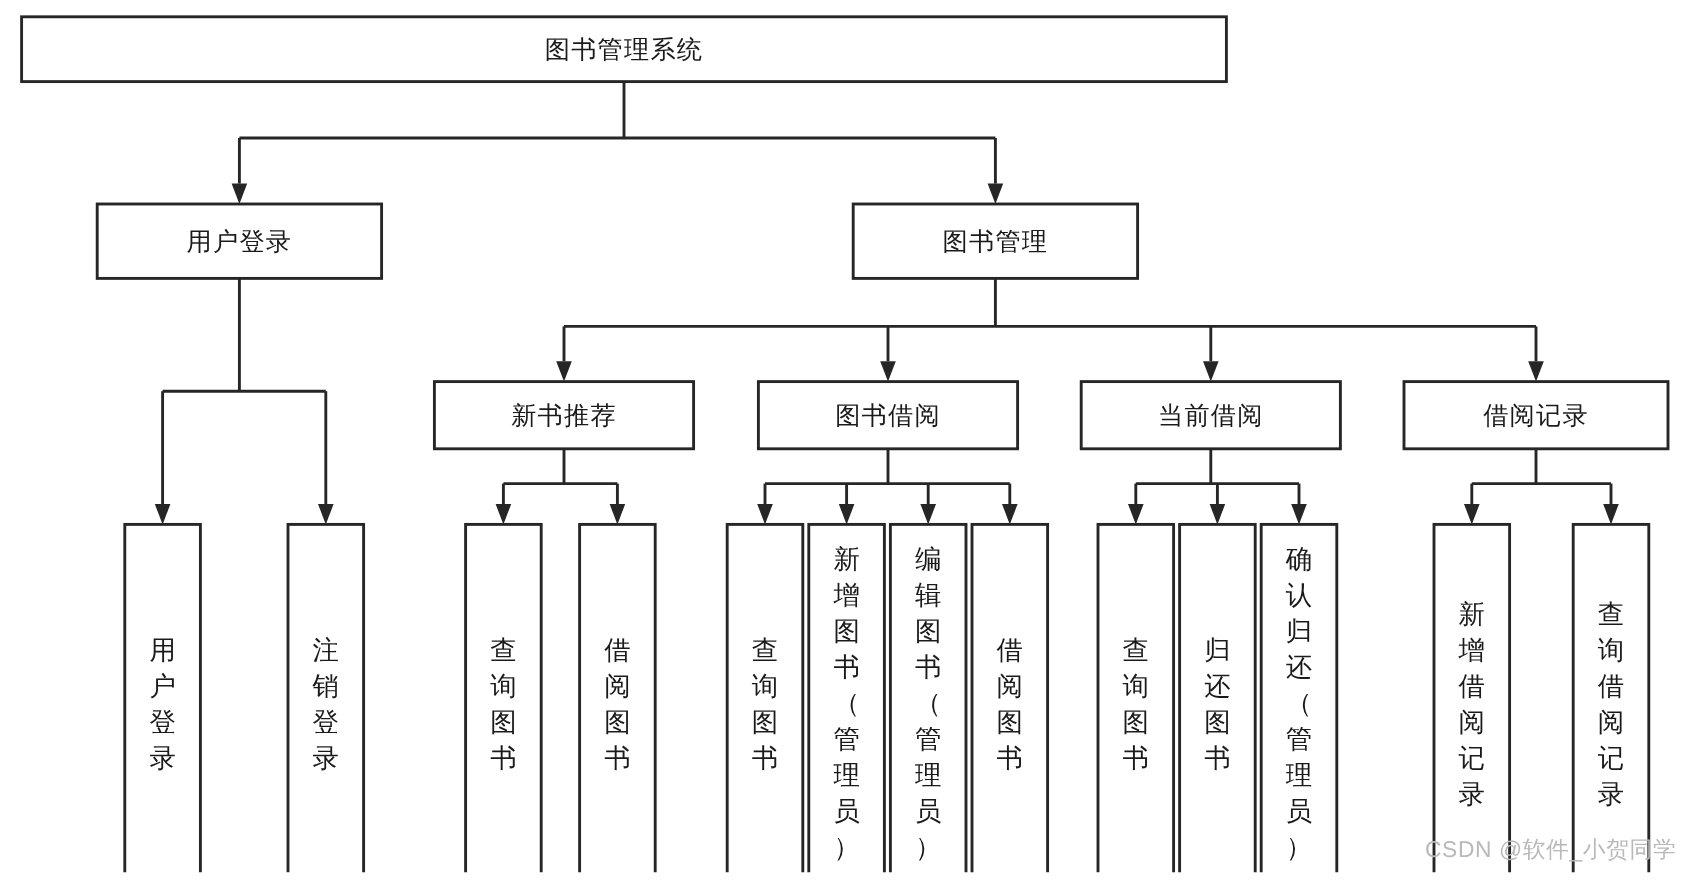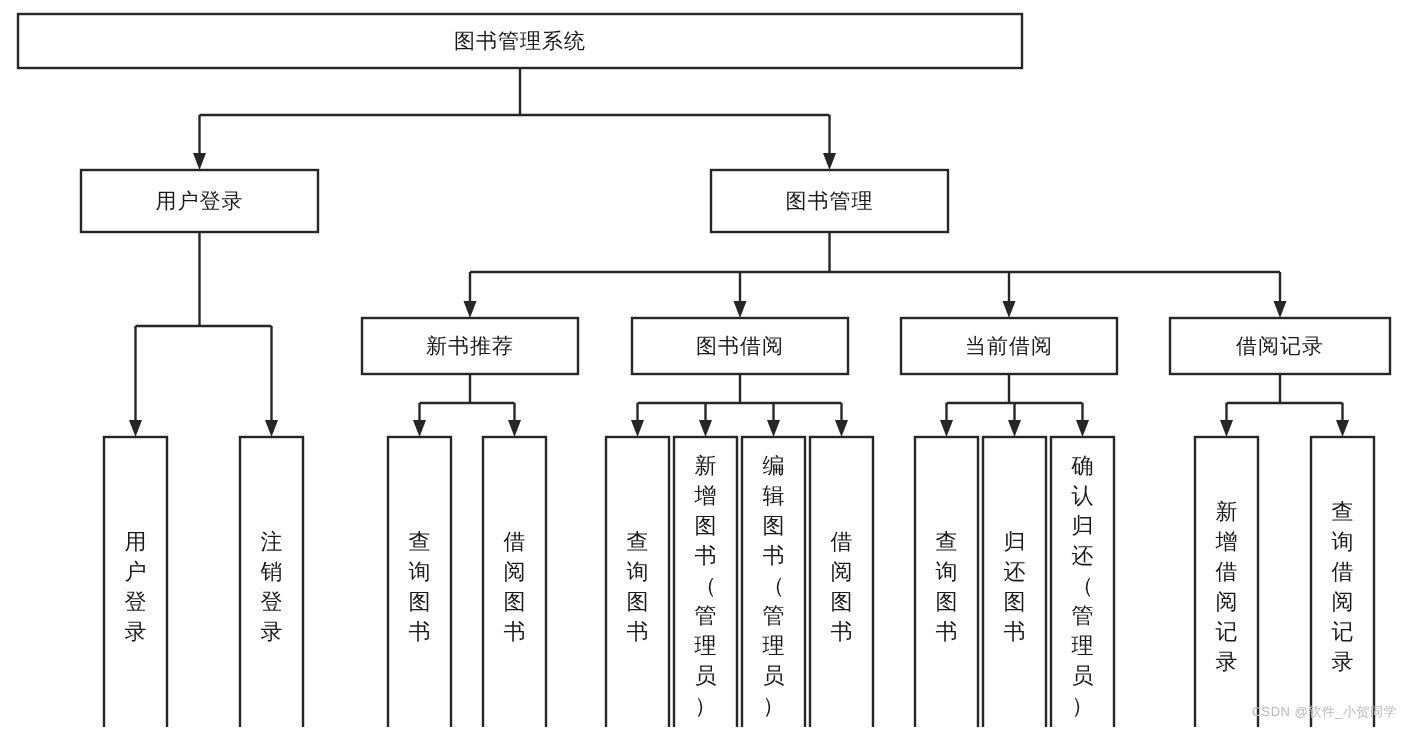--- a/index.html
+++ b/index.html
@@ -34,21 +34,21 @@
     stroke-linecap: butt;
   }
   .arrow-head {
     fill: #262626;
   }
   .watermark {
     position: absolute;
     right: 8px;
     bottom: 6px;
     font-family: "Liberation Sans", "DejaVu Sans", sans-serif;
-    font-size: 13px;
+    font-size: 19px;
     color: #b9b9b9;
     white-space: nowrap;
     letter-spacing: 0.5px;
   }
 </style>
 </head>
 <body>
 
 <div id="stage">
   <svg id="diagram-svg" width="1405" height="747" viewBox="0 0 1405 747">

